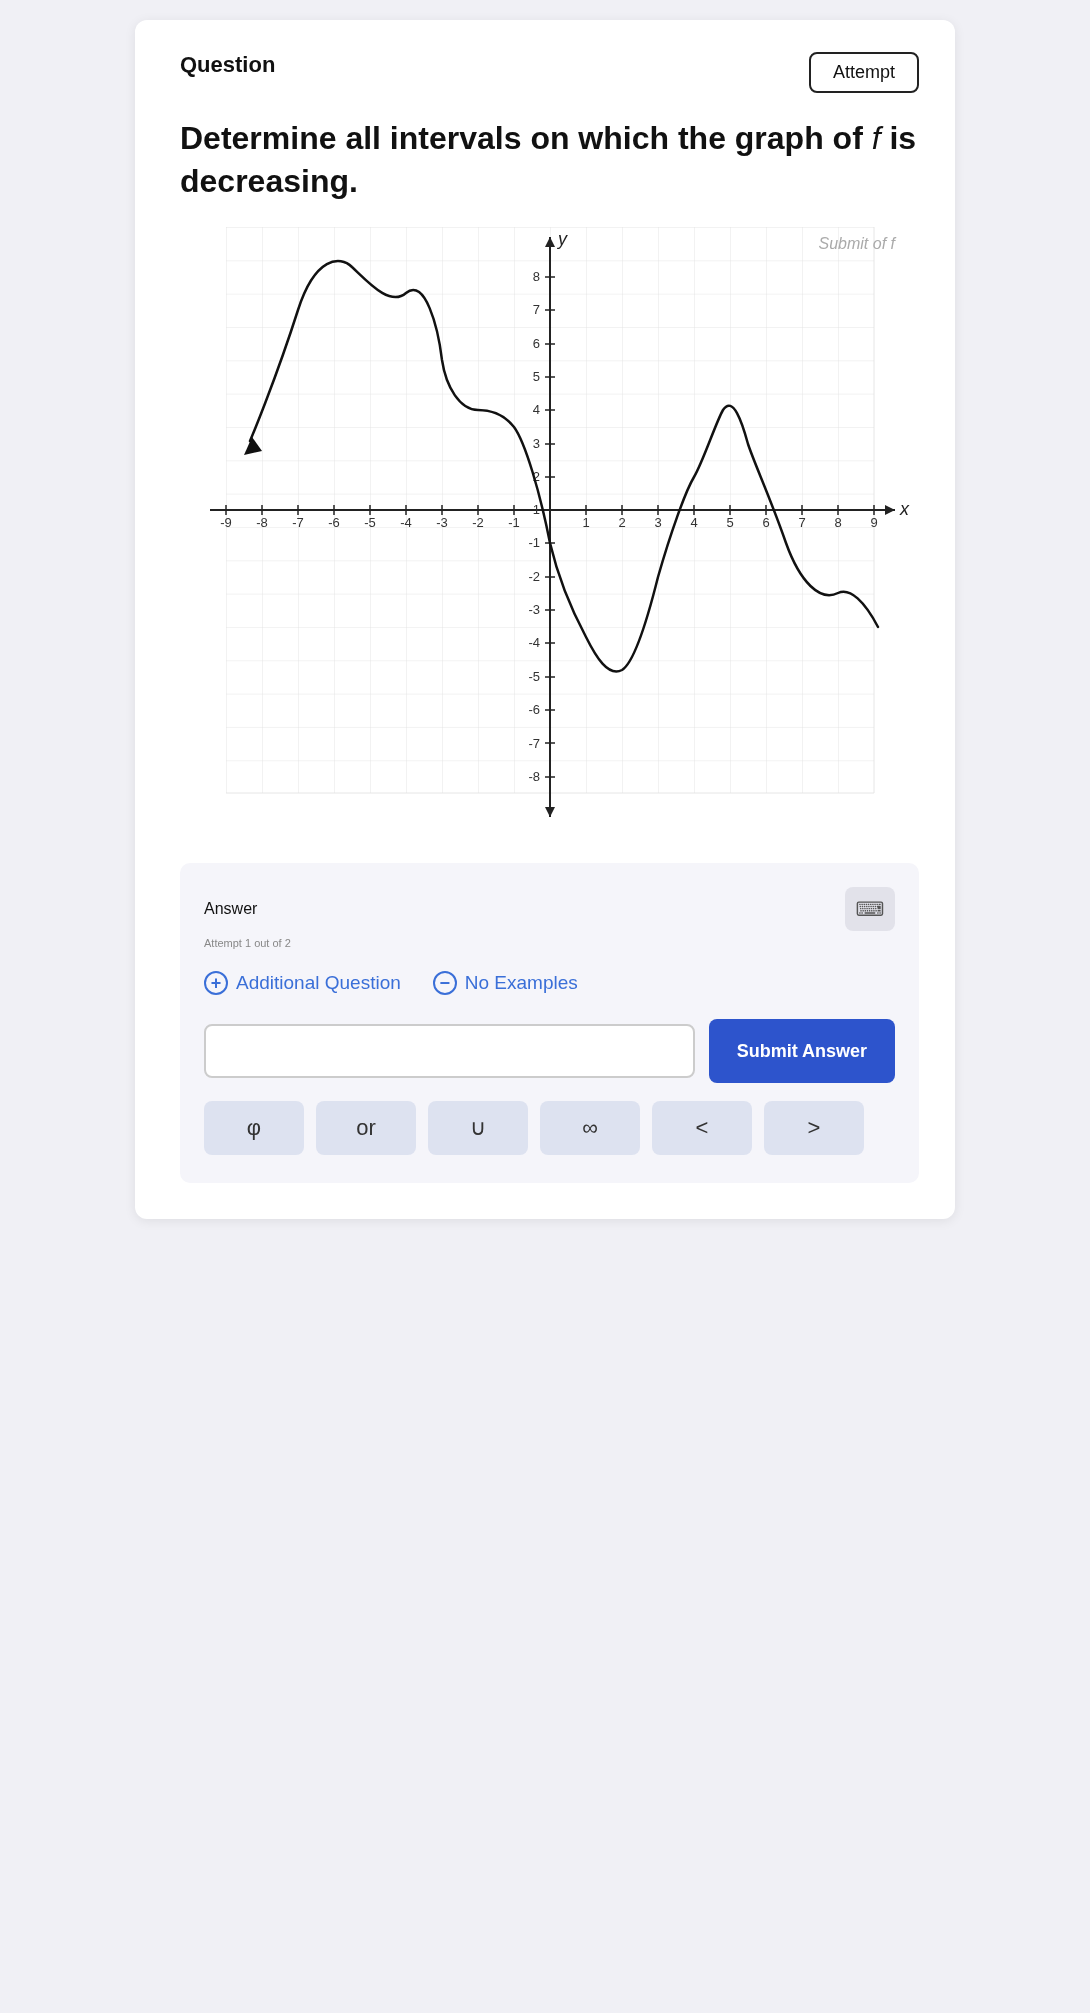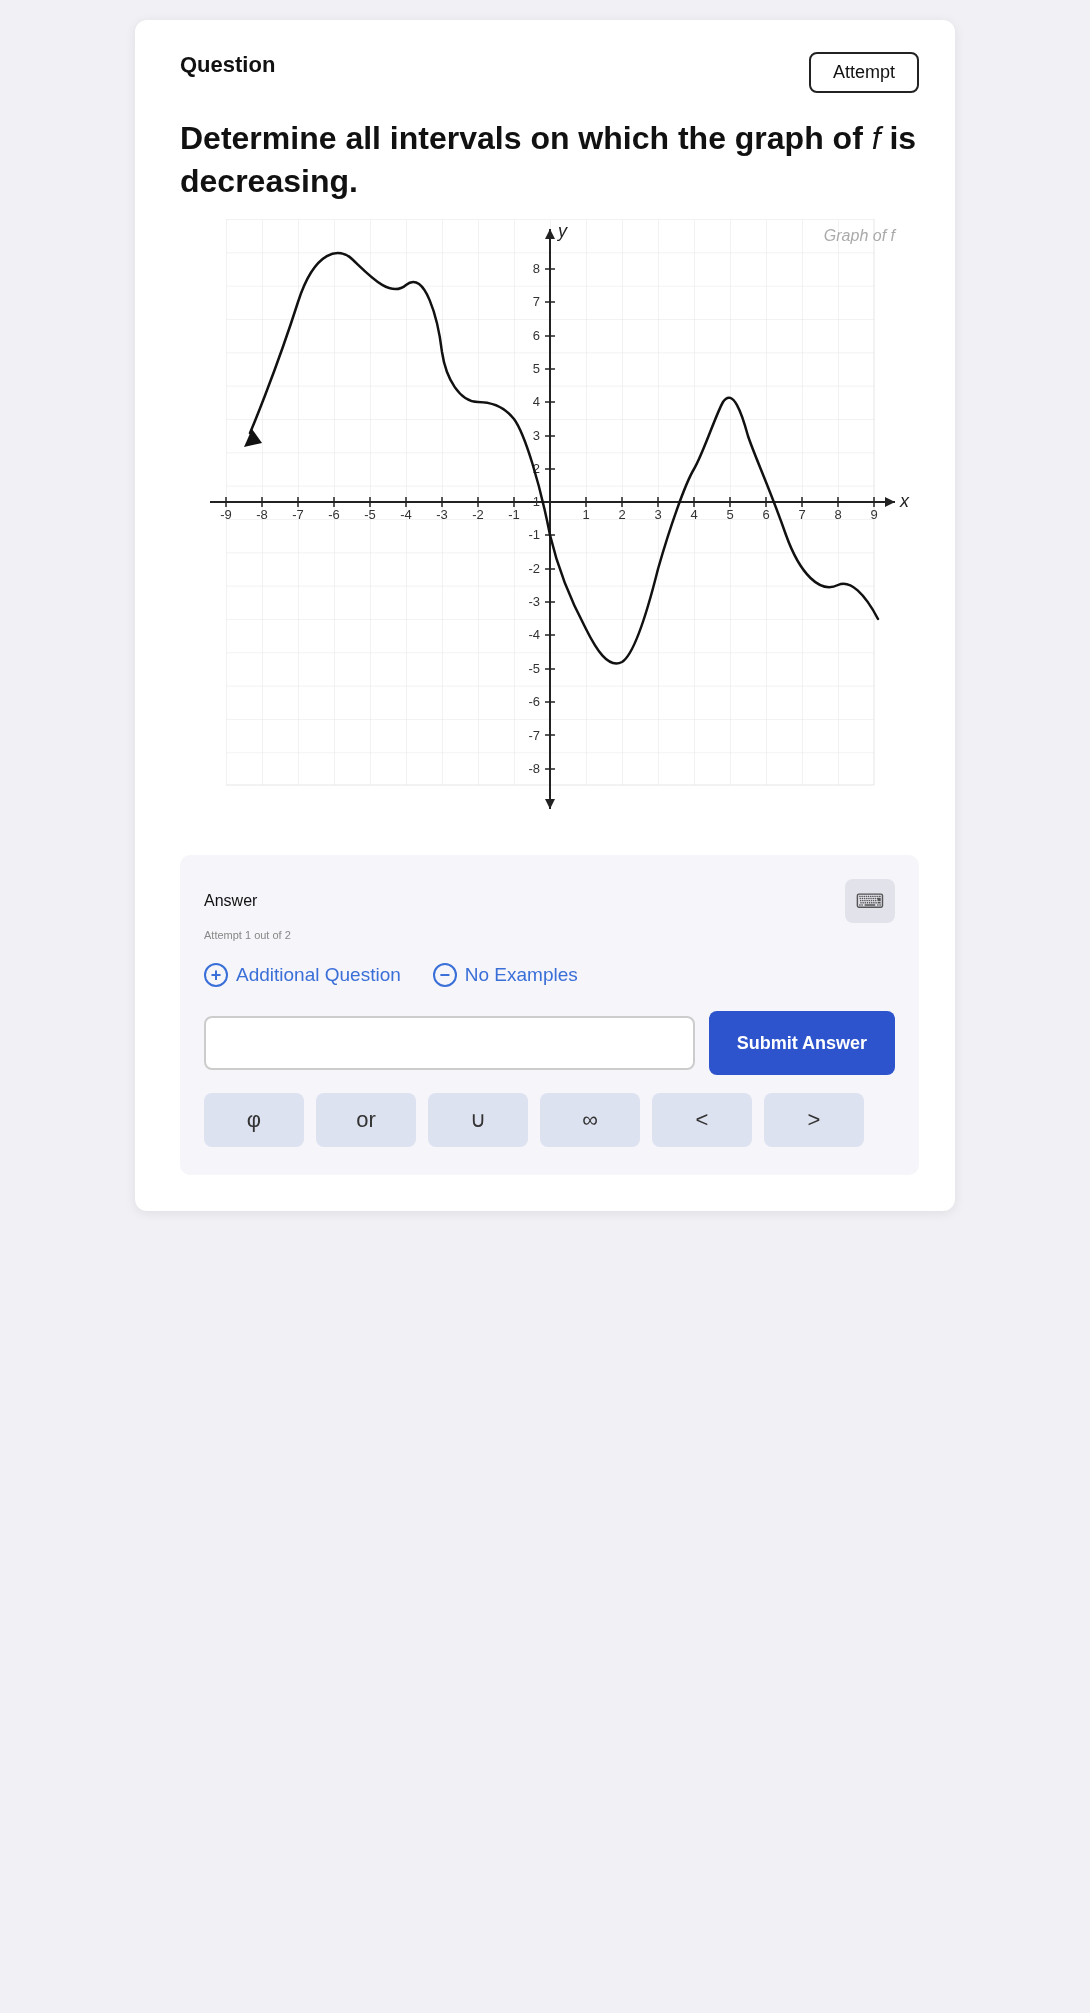--- a/index.html
+++ b/index.html
@@ -41,21 +41,21 @@
       background: #fff;
       color: #111;
       cursor: pointer;
       font-weight: 400;
     }
     .question-text {
       font-size: 32px;
       font-weight: 600;
       color: #111;
       line-height: 1.35;
-      margin-bottom: 16px;
+      margin-bottom: 24px;
     }
     .question-text em {
       font-style: italic;
       font-weight: 400;
     }
     .graph-container {
       position: relative;
       width: 100%;
       display: flex;
       justify-content: center;
@@ -193,21 +193,21 @@
   <div class="header">
     <span class="header-question">Question</span>
     <button class="examples-btn">Attempt</button>
   </div>
 
   <div class="question-text">
     Determine all intervals on which the graph of <em>f</em> is decreasing.
   </div>
 
   <div class="graph-container">
-    <span class="graph-label">Graph of f</span>
+    <span class="graph-label">Submit of f</span>
     <svg class="graph" viewBox="0 0 720 600" xmlns="http://www.w3.org/2000/svg">
 
       <defs>
         <pattern id="smallGrid" width="36" height="33.33" patternUnits="userSpaceOnUse">
           <path d="M 36 0 L 0 0 0 33.33" fill="none" stroke="#e0e0e0" stroke-width="0.8"></path>
         </pattern>
       </defs>
 
       <rect x="36" y="0" width="648" height="566" fill="url(#smallGrid)"></rect>
 

